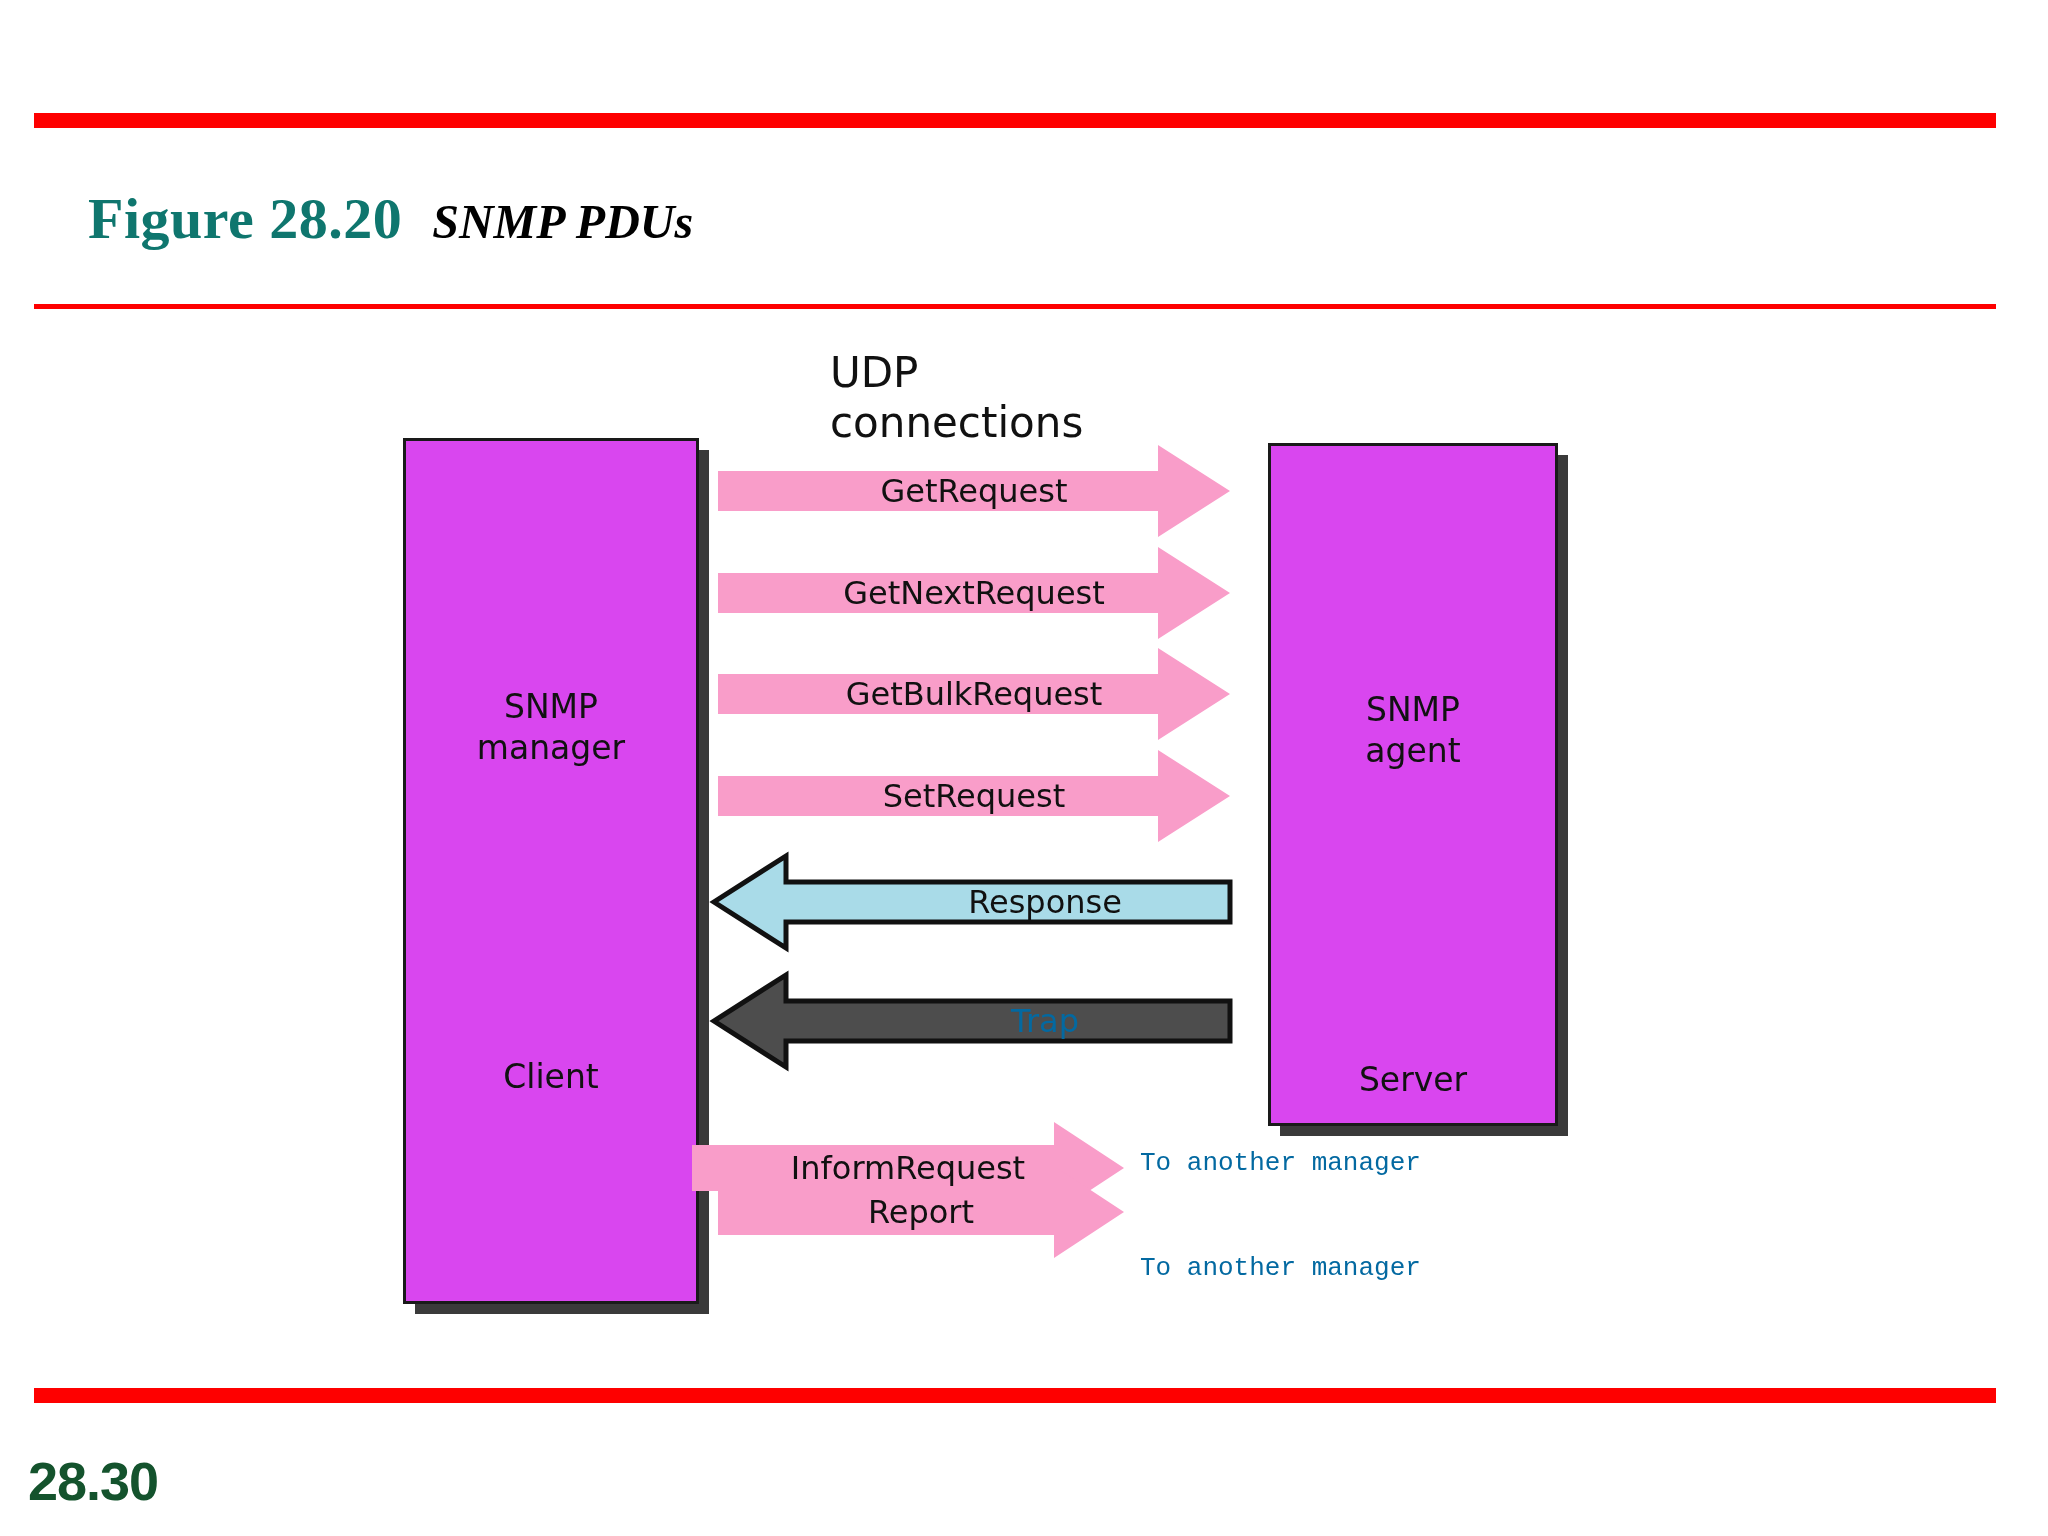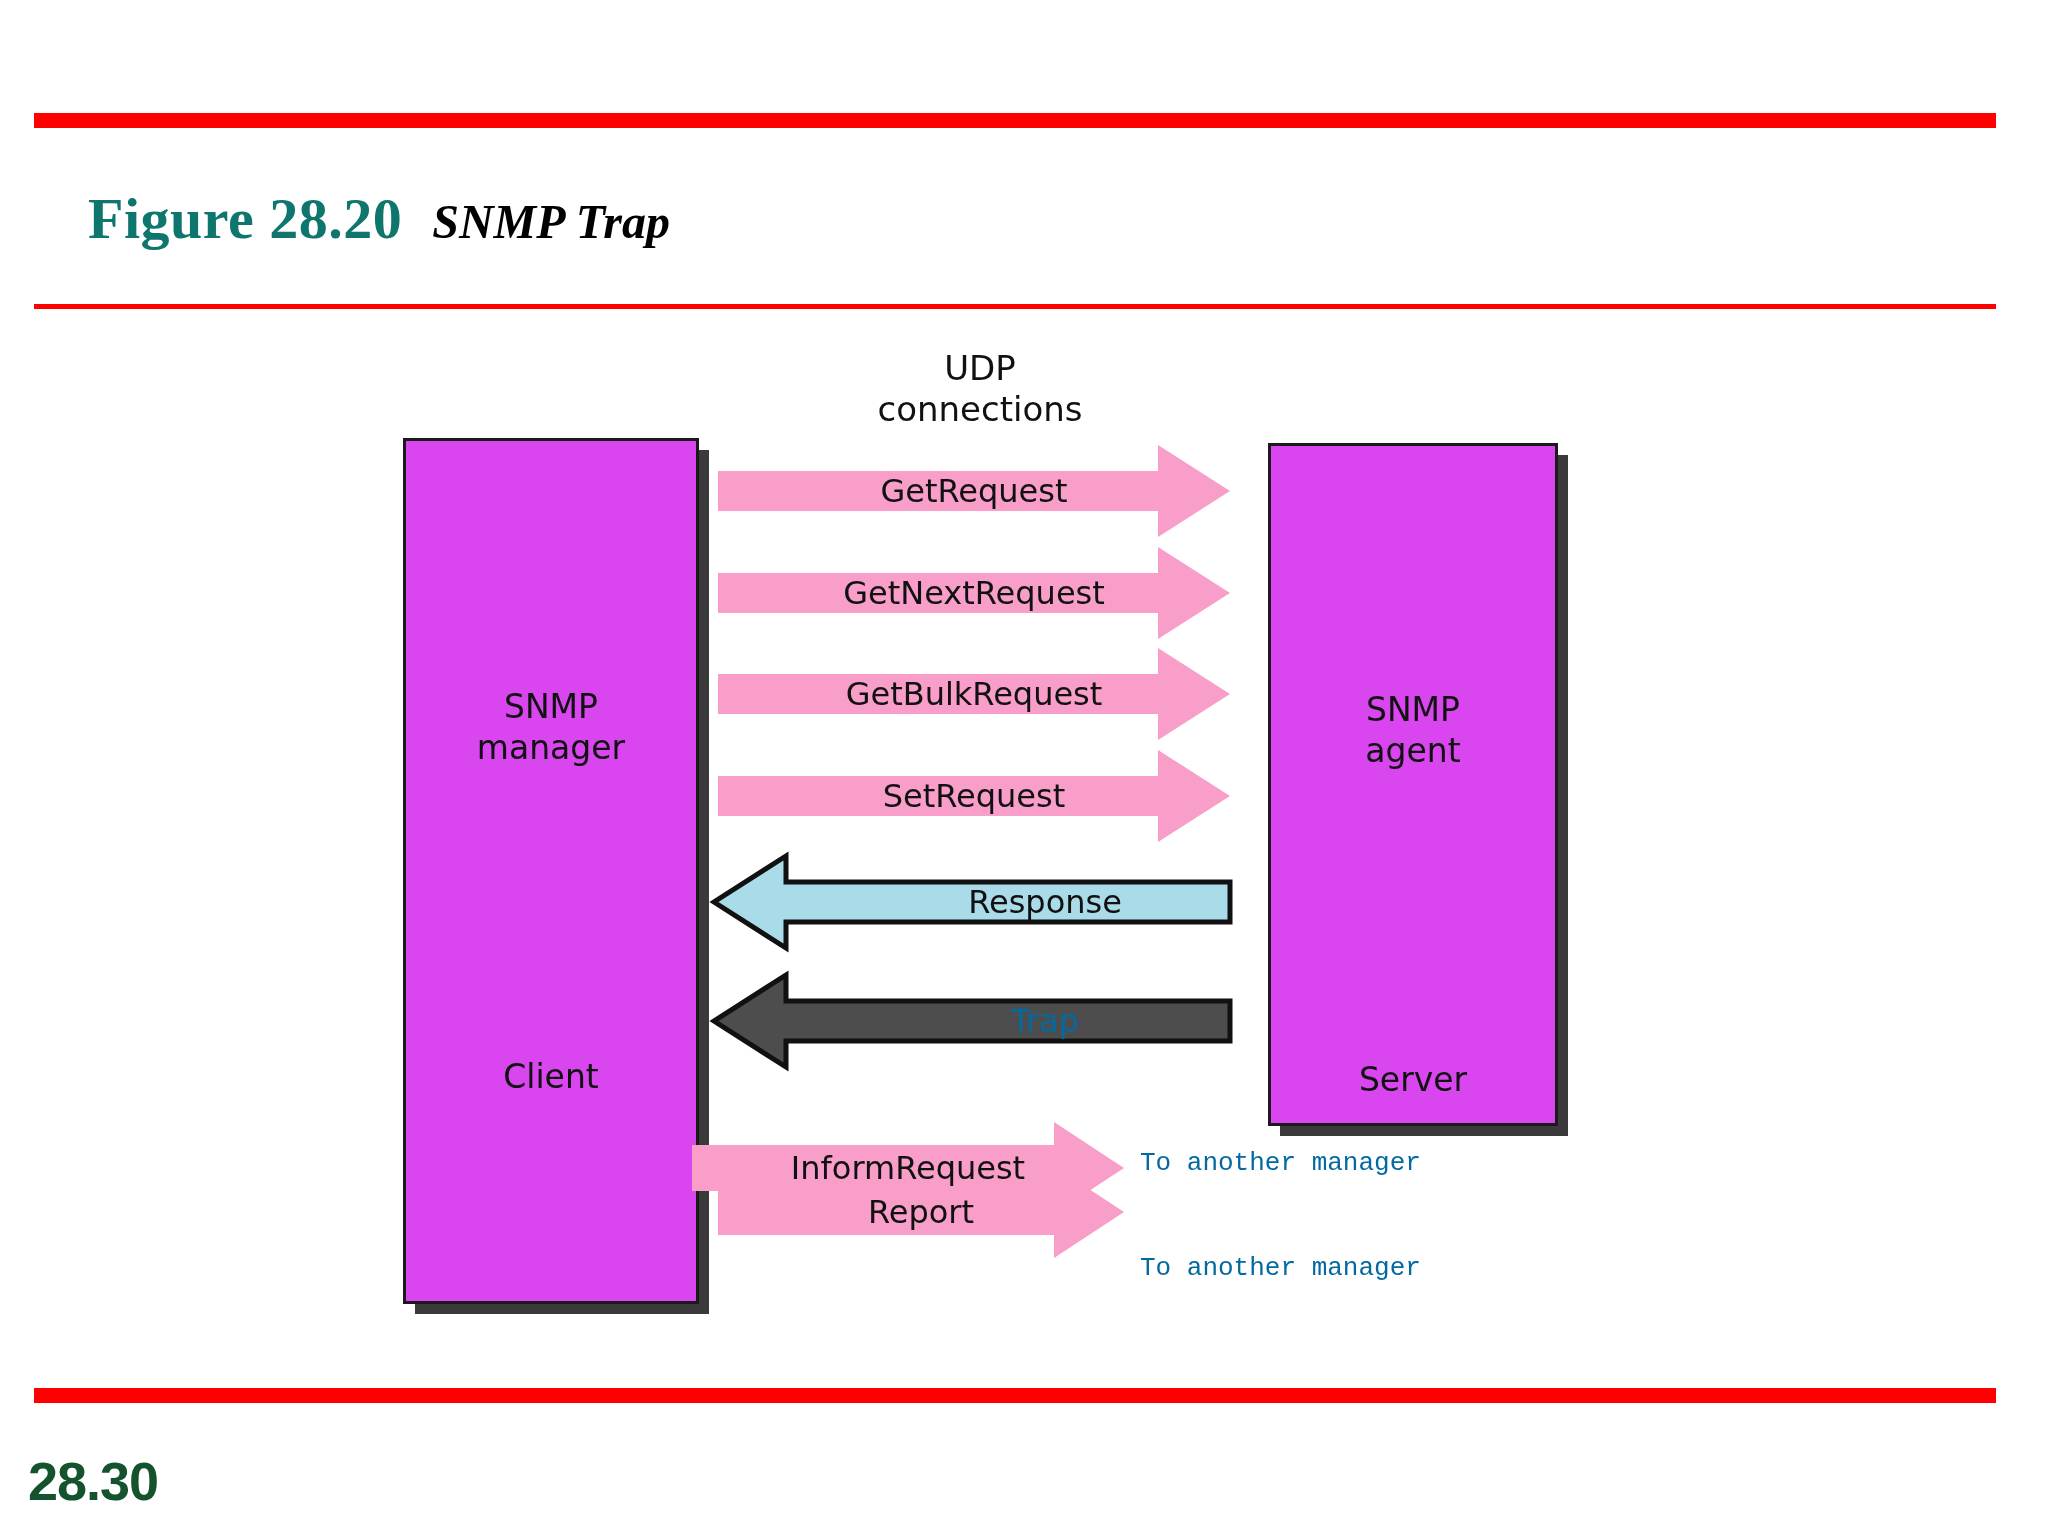--- a/index.html
+++ b/index.html
@@ -77,38 +77,38 @@
 
   
   .side-caption{
     position:absolute;
     font-family:Liberation Mono, monospace;
     font-size:26px;color:#0369a1;white-space:nowrap;
   }
 
   .udp-label{
     position:absolute;
-    text-align:center;
+    text-align:left;
     font-family:"DejaVu Sans", sans-serif;
-    font-size:34px;color:#111;line-height:1.2;
+    font-size:42px;color:#111;line-height:1.2;
     white-space:pre-line;
   }
 </style>
 </head>
 <body>
 
 <div class="stage">
 
   <div class="rule rule-top" style="background: rgb(254, 0, 0);"></div>
   <div class="rule rule-mid" style="background: rgb(254, 0, 0);"></div>
   <div class="rule rule-bot" style="background: rgb(254, 0, 0);"></div>
 
   <div class="title-row">
     <span class="title-fig" style="color: #0f766e;">Figure 28.20</span>
-    <span class="title-sub">SNMP Trap</span>
+    <span class="title-sub">SNMP PDUs</span>
   </div>
 
   <div class="page-no">28.30</div>
 
   <div class="udp-label" style="left:830px;top:348px;width:300px;">UDP
 connections</div>
 
   <div class="node" id="node-manager">
     <div class="node-label" style="top:245px;">SNMP
 manager</div>

